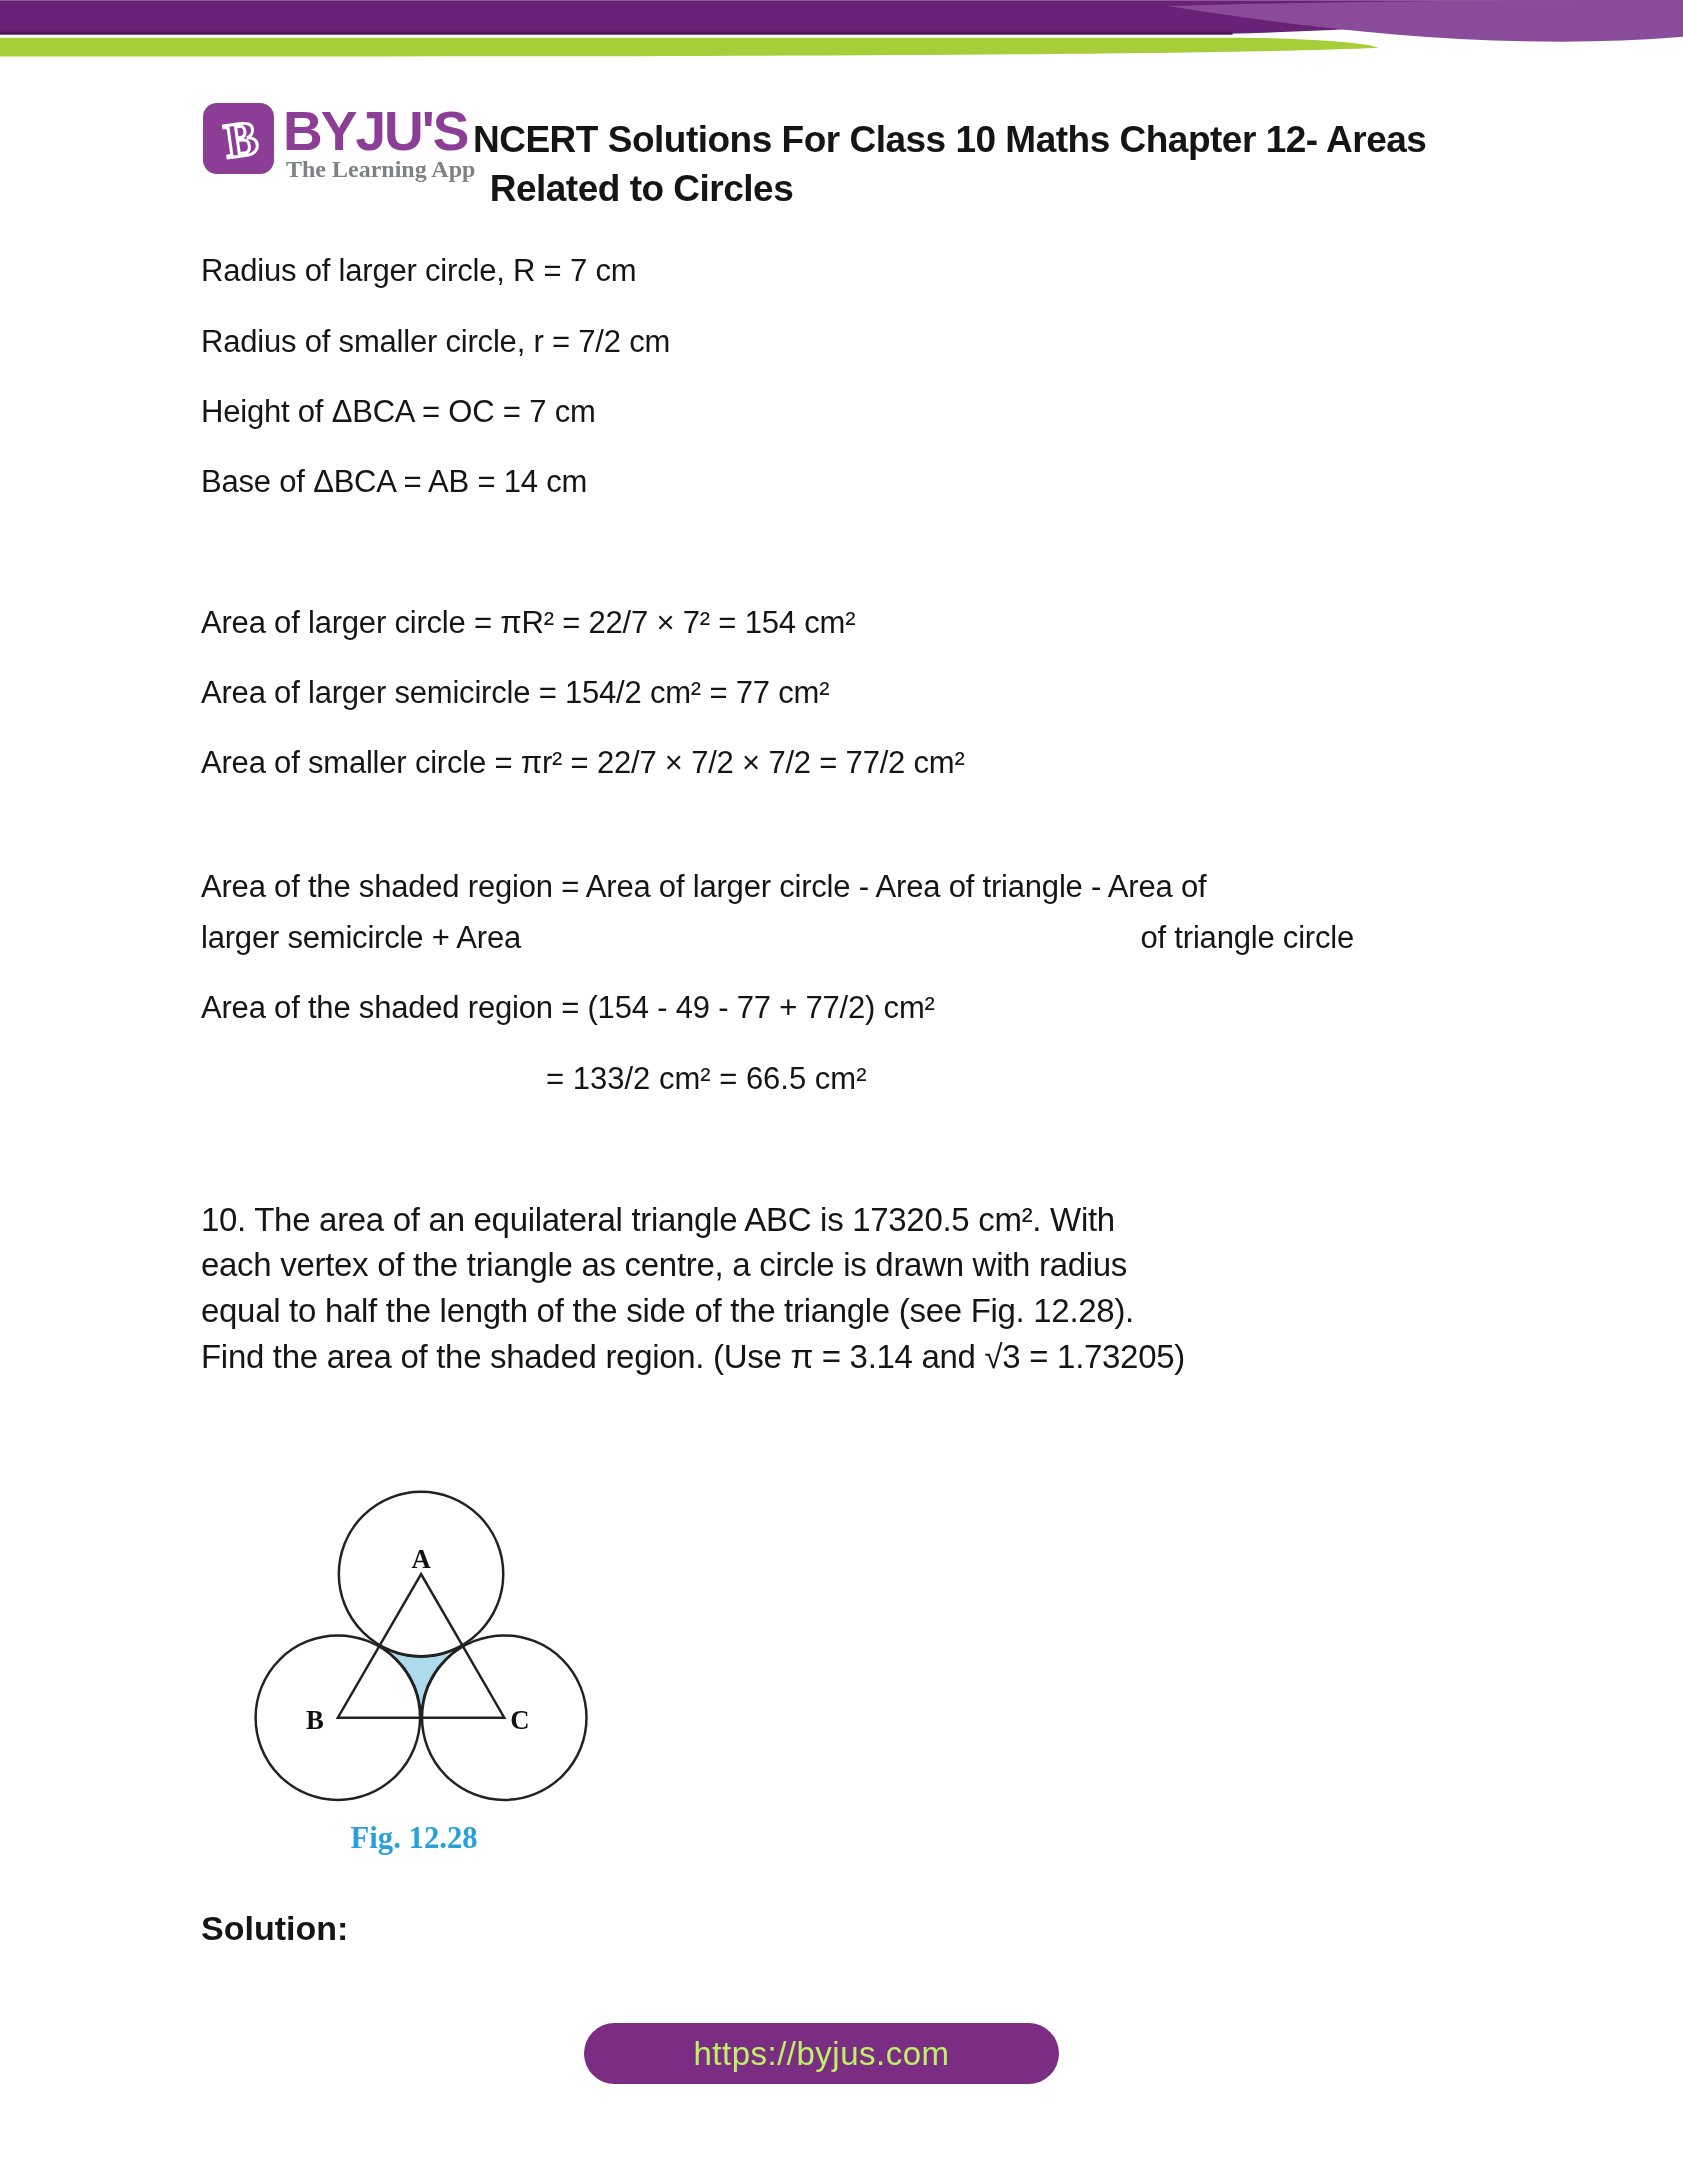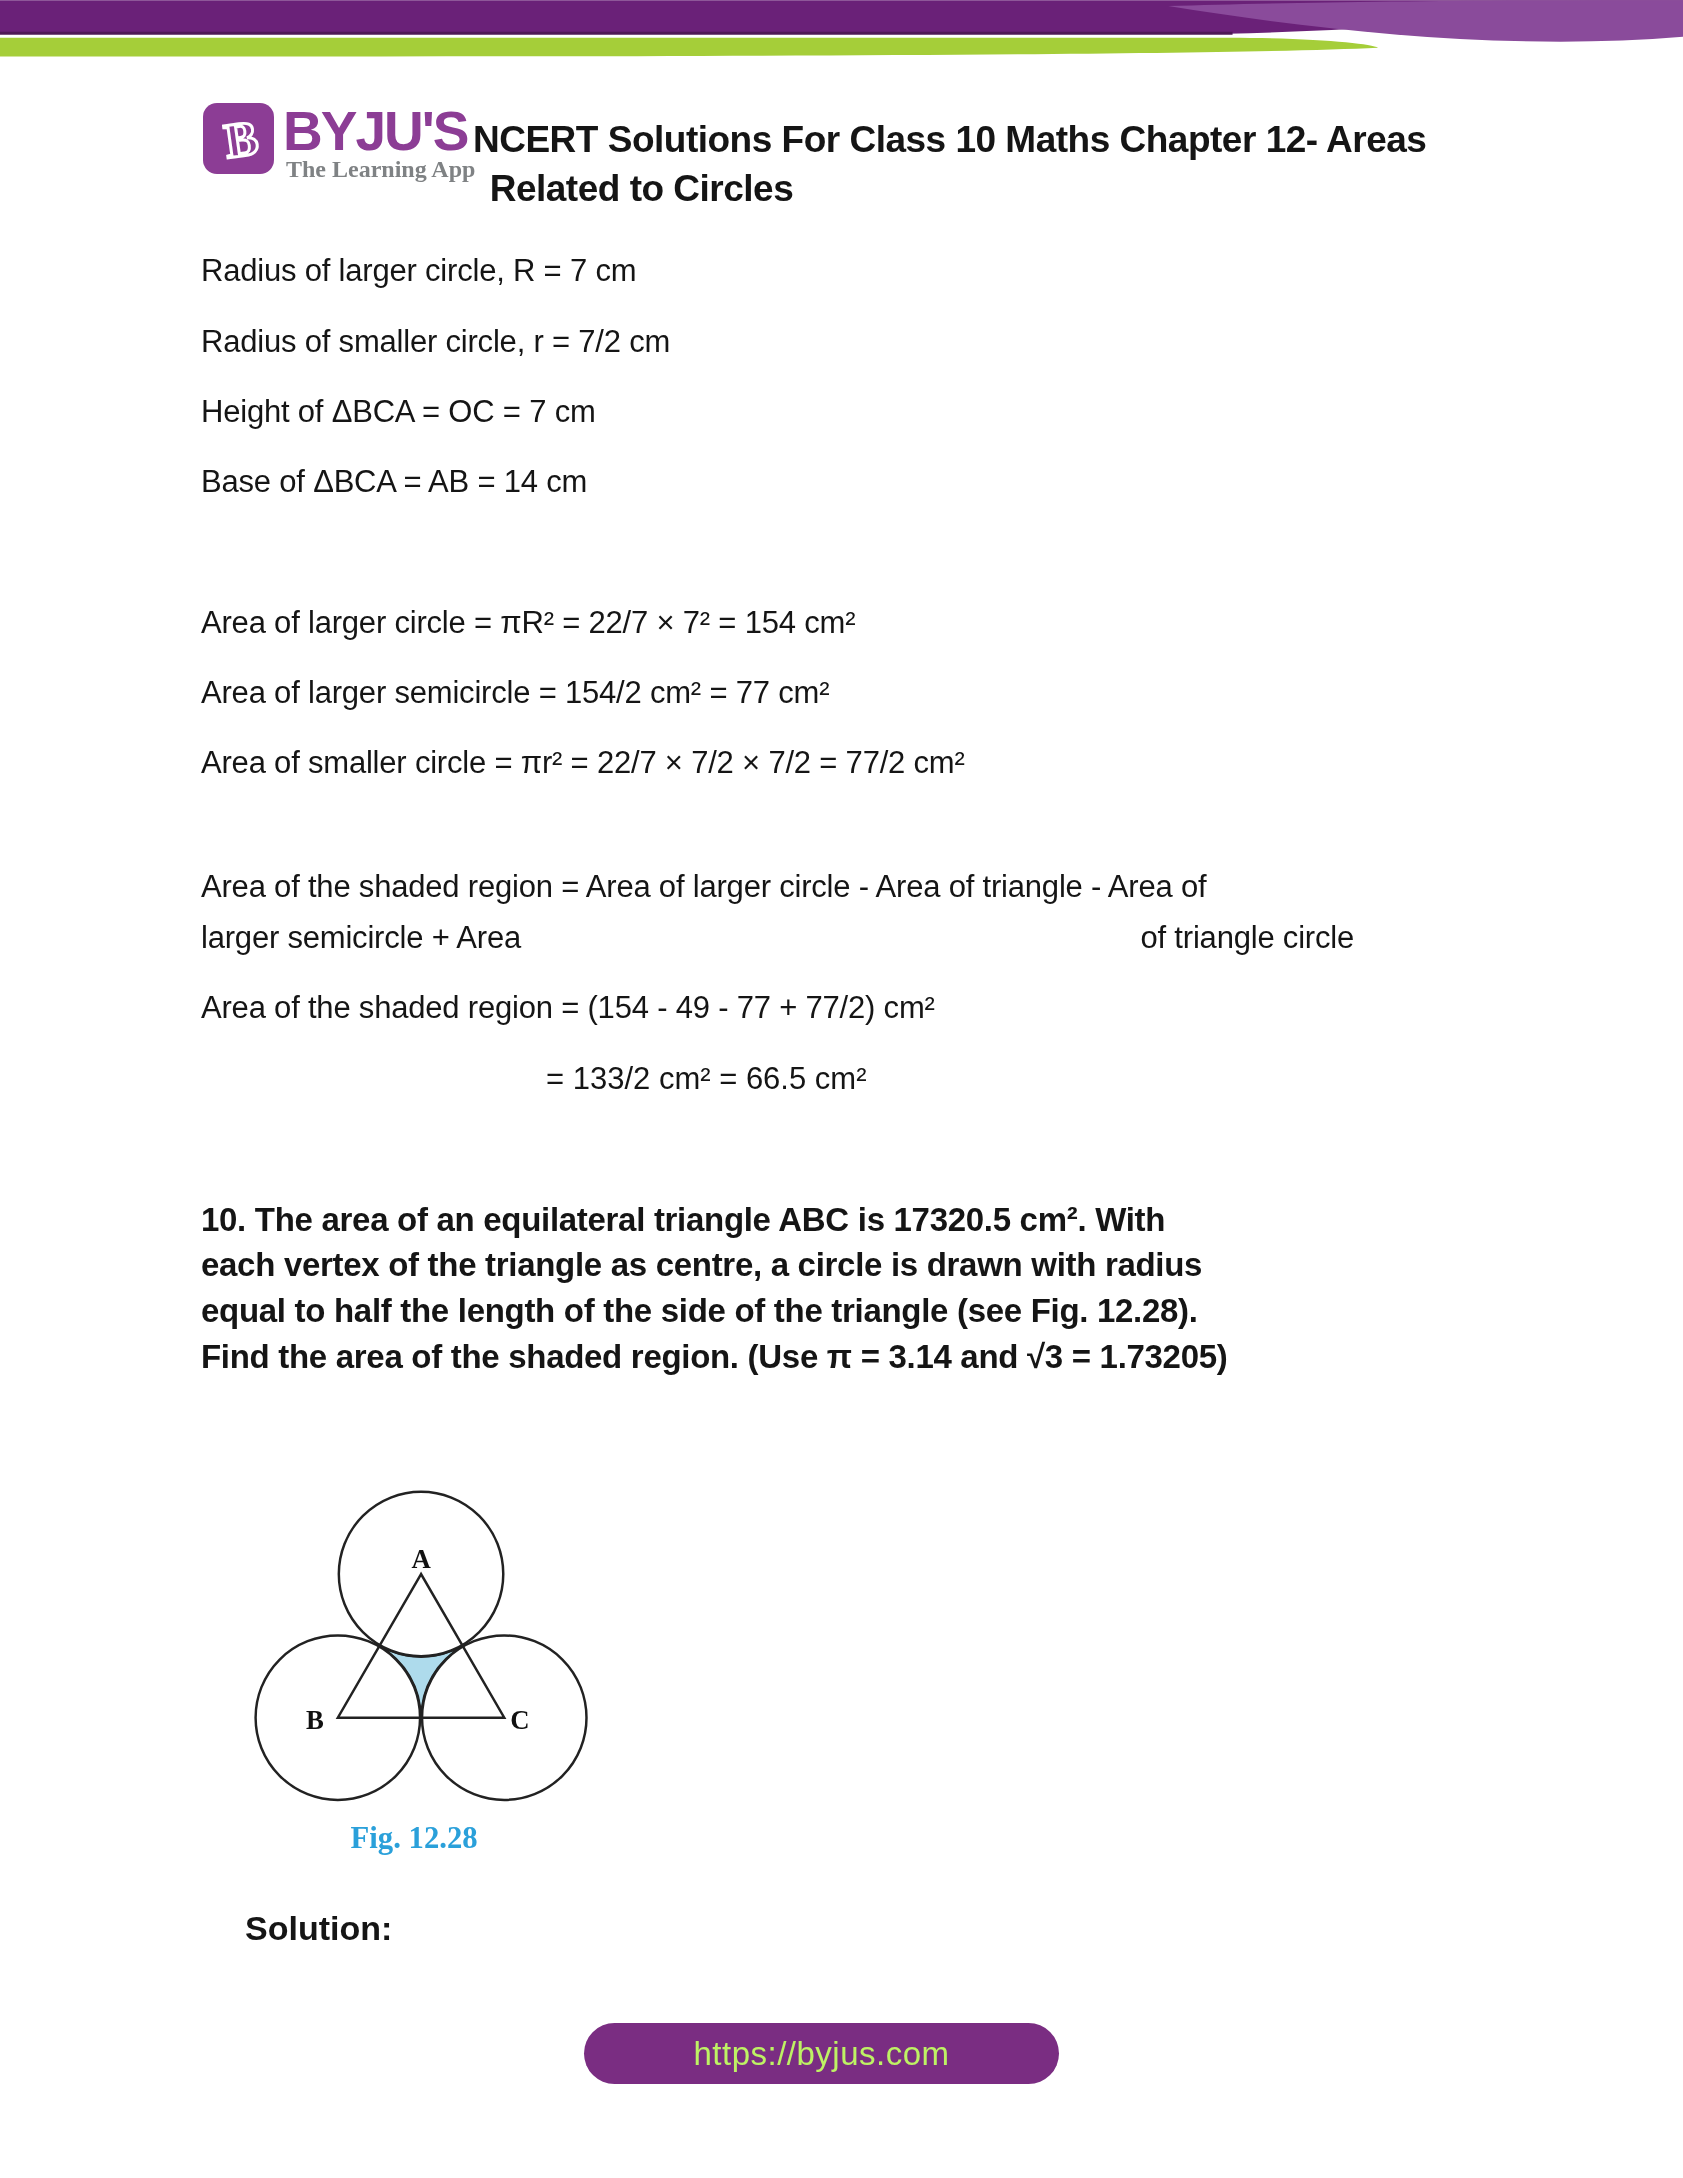--- a/index.html
+++ b/index.html
@@ -16,23 +16,23 @@
   .tagline{position:absolute;left:286px;top:156px;font-size:24px;font-weight:bold;letter-spacing:0px;font-family:Liberation Serif, serif;}
   .title1{position:absolute;left:473px;top:119px;font-size:37px;font-weight:bold;white-space:nowrap;letter-spacing:-0.5px;}
   .title2{position:absolute;left:201px;top:168px;width:881px;text-align:center;
     font-size:37px;font-weight:bold;letter-spacing:-0.5px;}
   
   .bline{position:absolute;left:201px;font-size:31px;white-space:nowrap;letter-spacing:-0.2px;}
   .para{position:absolute;left:201px;top:869px;width:1240px;font-size:31px;letter-spacing:-0.2px;}
   .para .l1{white-space:nowrap;}
   .para .l2{display:flex;justify-content:space-between;width:1153px;margin-top:15px;}
   .eq2{position:absolute;left:546px;top:1061px;font-size:31px;white-space:nowrap;}
-  .qline{position:absolute;left:201px;font-size:33px;font-weight:bold;white-space:nowrap;letter-spacing:-0.3px;}
+  .qline{position:absolute;left:201px;font-size:33px;font-weight:normal;white-space:nowrap;letter-spacing:-0.3px;}
   .fig-wrap{position:absolute;left:213px;top:1470px;width:426px;height:426px;}
-  .solution-h{position:absolute;left:201px;top:1909px;font-size:34px;font-weight:bold;margin-left:44px;}
+  .solution-h{position:absolute;left:201px;top:1909px;font-size:34px;font-weight:bold;}
   .url-btn{position:absolute;left:584px;top:2023px;width:475px;height:61px;border-radius:31px;
     display:flex;align-items:center;justify-content:center;border:none;cursor:pointer;}
   .url-btn span{font-size:33px;color:#bef264;letter-spacing:0.5px;font-family:"Liberation Sans",sans-serif;}
 </style>
 </head>
 <body>
 
 <div class="page">
 
   <svg class="header-svg" width="1683" height="129" viewBox="0 0 1700 130">

